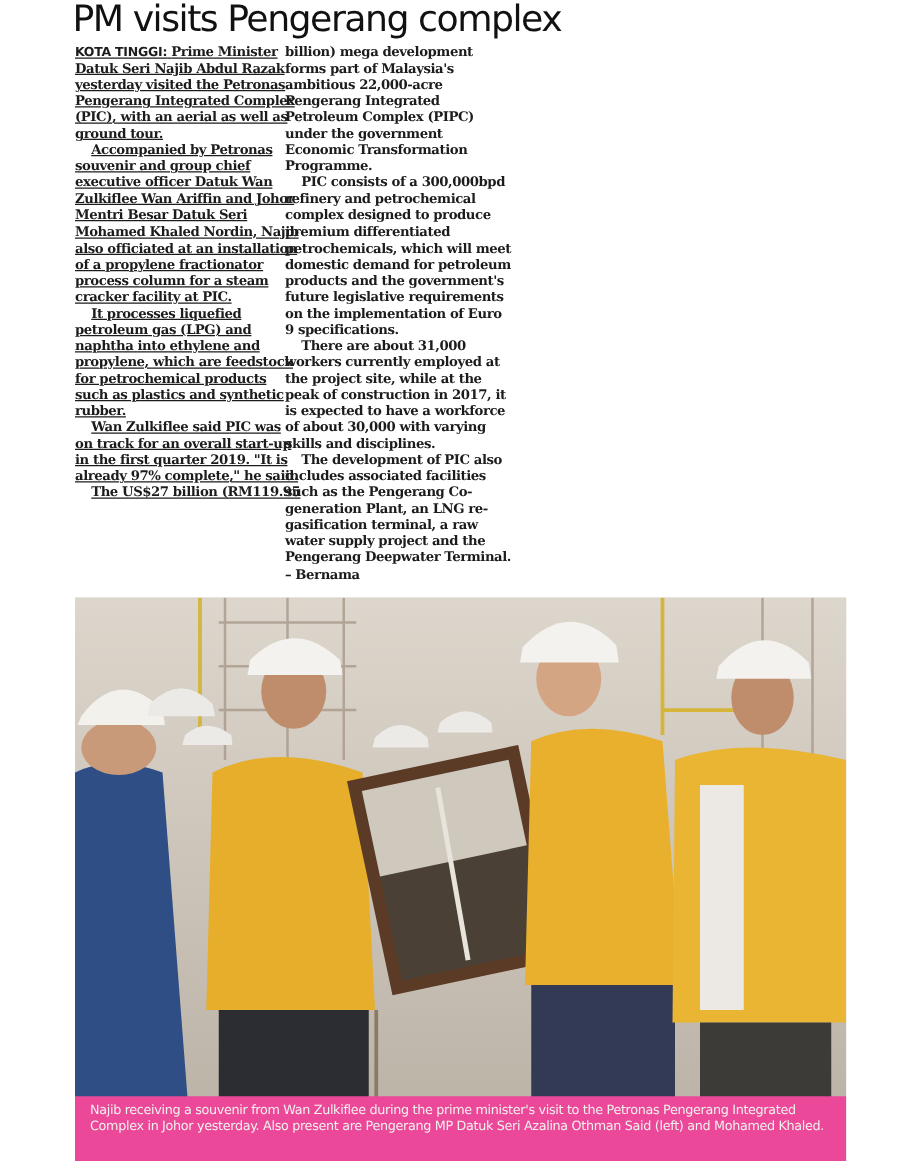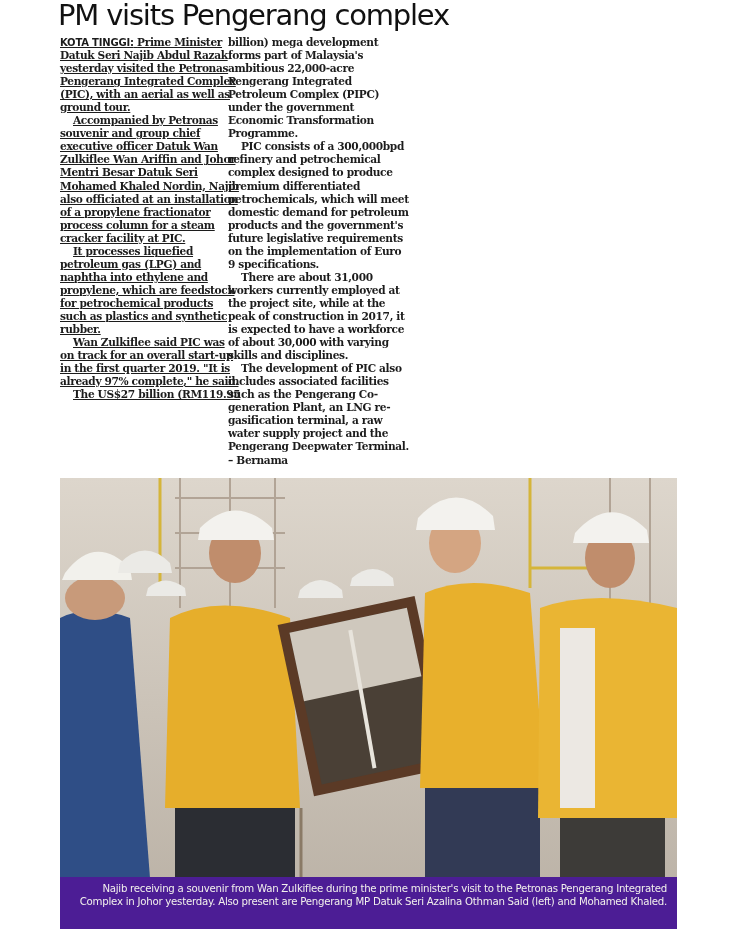--- a/index.html
+++ b/index.html
@@ -5,21 +5,21 @@
   html, body { margin:0; padding:0; background:#ffffff; }
   body { width:735px; height:929px; position:relative; overflow:hidden; font-family:"DejaVu Serif", serif; color:#1a1a1a; }
   .headline { position:absolute; left:58px; top:-2px; font-family:"DejaVu Sans", sans-serif; font-size:29px; font-weight:normal; letter-spacing:-1.2px; color:#111; margin:0; white-space:nowrap; }
   .col { position:absolute; top:36px; width:182px; font-size:10.6px; line-height:13.05px; letter-spacing:-0.35px; font-weight:bold; color:#1c1c1c; }
   .col p { margin:0; text-indent:13px; }
   .col p.first { text-indent:0; }
   .col1 { left:60px;text-decoration:underline; }
   .col2 { left:228px; }
   .dateline { font-family:"DejaVu Sans", sans-serif; font-weight:bold; font-size:10px; letter-spacing:-0.2px; }
   .photo { position:absolute; left:60px; top:478px; width:617px; height:451px; overflow:hidden; background:#d7cfc4; }
-  .caption { position:absolute; left:0; bottom:0; width:100%; height:52px; background:#4c1d95; color:#f2f0ec; font-family:"DejaVu Sans", sans-serif; font-size:10.2px; line-height:12.6px; letter-spacing:-0.25px; padding:6px 10px 0 12px; box-sizing:border-box;text-align:right; }
+  .caption { position:absolute; left:0; bottom:0; width:100%; height:52px; background:#ec4899; color:#f2f0ec; font-family:"DejaVu Sans", sans-serif; font-size:10.2px; line-height:12.6px; letter-spacing:-0.25px; padding:6px 10px 0 12px; box-sizing:border-box; }
 </style>
 </head>
 <body>
 
 <h1 class="headline">PM visits Pengerang complex</h1>
 
 <div class="col col1">
   <p class="first"><span class="dateline">KOTA TINGGI:</span> <span>Prime Minister Datuk Seri Najib Abdul Razak yesterday visited the Petronas Pengerang Integrated Complex (PIC), with an aerial as well as ground tour.</span></p>
   <p>Accompanied by Petronas souvenir and group chief executive officer Datuk Wan Zulkiflee Wan Ariffin and Johor Mentri Besar Datuk Seri Mohamed Khaled Nordin, Najib also officiated at an installation of a propylene fractionator process column for a steam cracker facility at PIC.</p>
   <p>It processes liquefied petroleum gas (LPG) and naphtha into ethylene and propylene, which are feedstock for petrochemical products such as plastics and synthetic rubber.</p>

